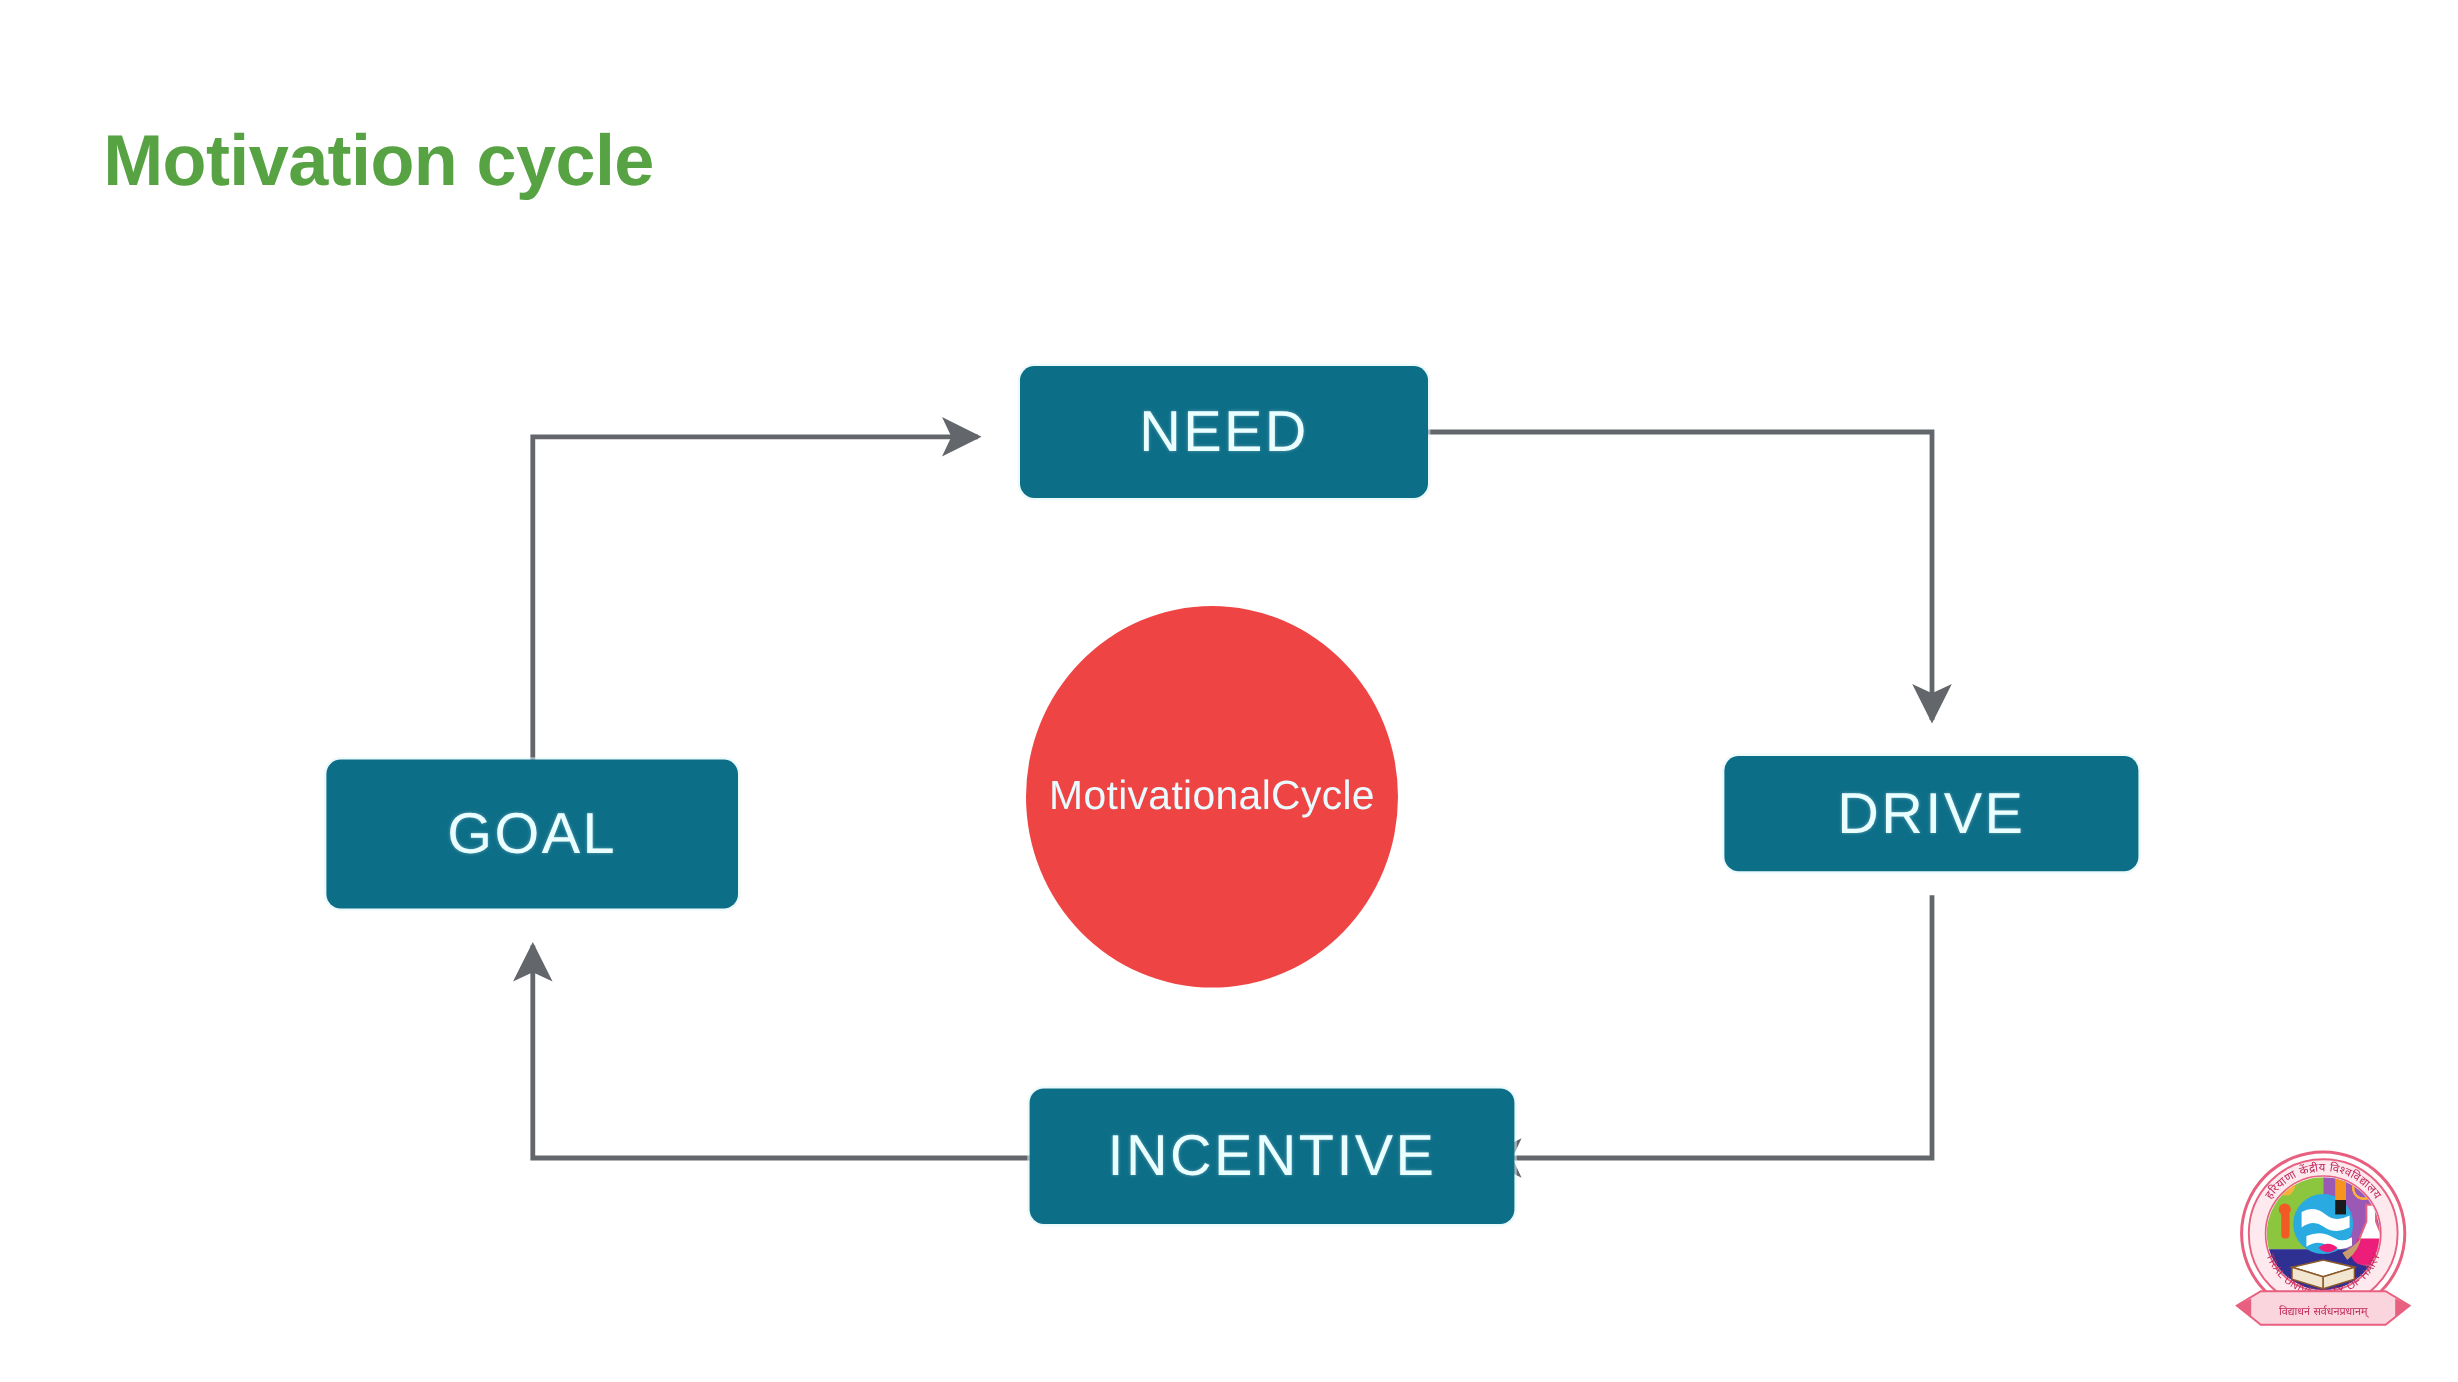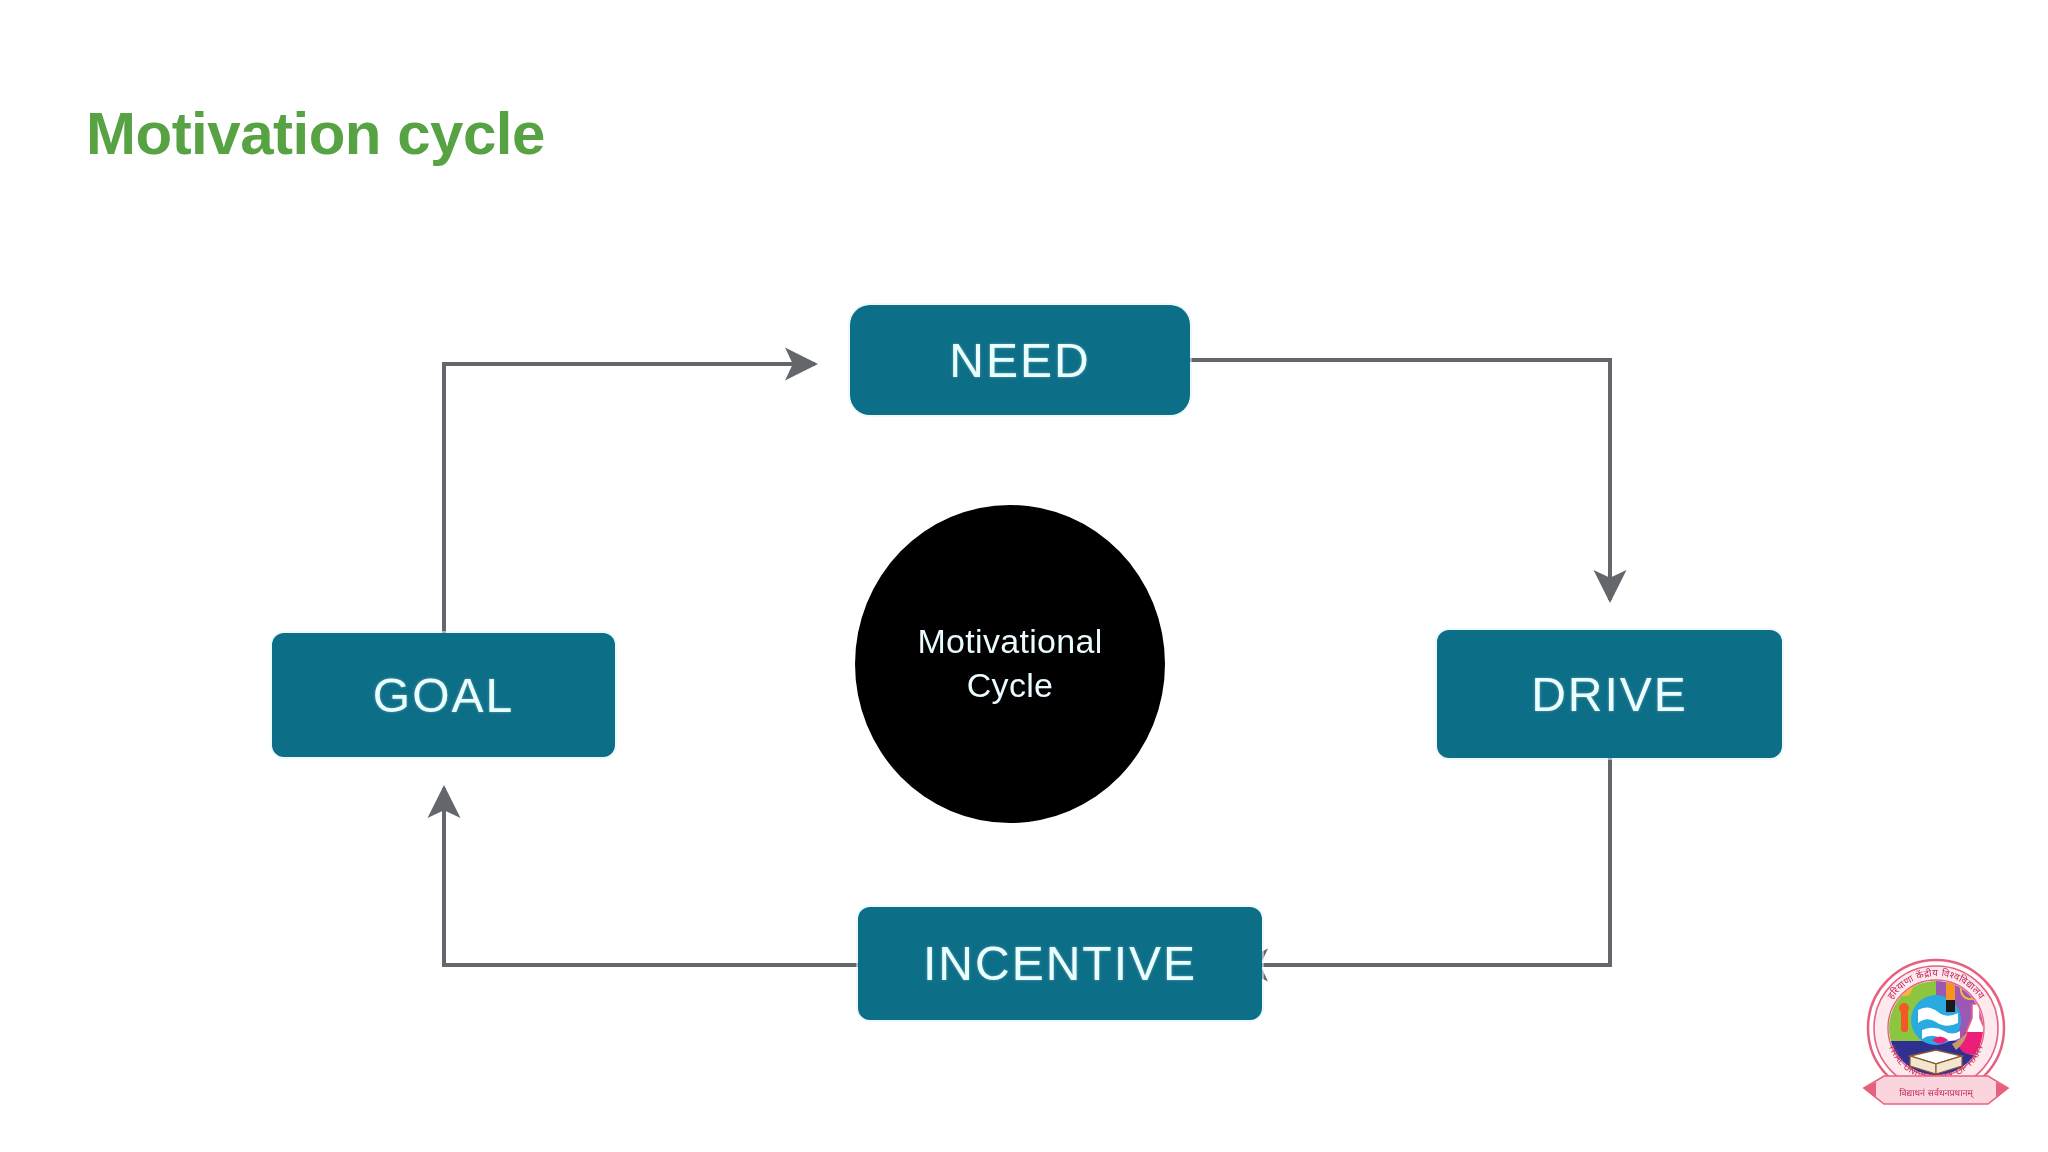--- a/index.html
+++ b/index.html
@@ -59,36 +59,36 @@
     font-size: 48px;
     font-weight: 400;
     letter-spacing: 2px;
     box-shadow: 0 0 0 2px rgba(220, 245, 250, 0.55);
   }
   .node-label {
     text-shadow: 0 0 3px rgba(255,255,255,0.35);
     white-space: nowrap;
   }
 
-  #node-need   { left: 850px;  top: 305px;  width: 340px; height: 110px; border-radius: 20px; }
-  #node-drive  { left: 1437px; top: 630px;  width: 345px; height: 128px; }
+  #node-need   { left: 850px;  top: 305px;  width: 340px; height: 110px; }
+  #node-drive  { left: 1437px; top: 630px;  width: 345px; height: 96px; }
   #node-incentive { left: 858px; top: 907px; width: 404px; height: 113px; }
   #node-goal   { left: 272px;  top: 633px;  width: 343px; height: 124px; }
 
   
   #center-circle {
     position: absolute;
     left: 855px;
     top: 505px;
     width: 310px;
     height: 318px;
     border-radius: 50%;
-    background: #000000;
+    background: #ef4444;
     display: flex;
-    flex-direction: column;
+    flex-direction: row;
     align-items: center;
     justify-content: center;
     color: #e9fbff;
     font-size: 34px;
     line-height: 1.28;
     text-align: center;
     letter-spacing: 0.3px;
   }
   #center-circle span { display: block; white-space: nowrap; }
 

